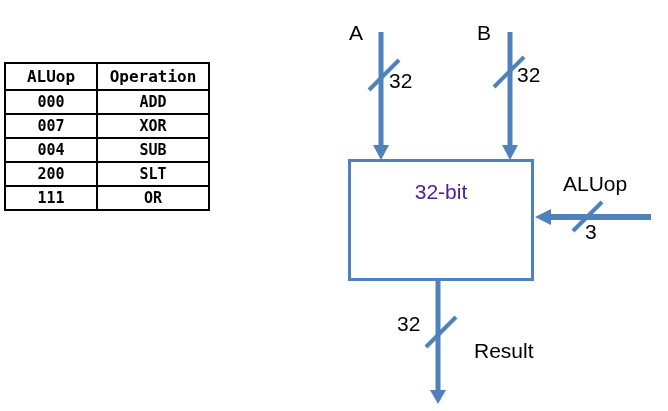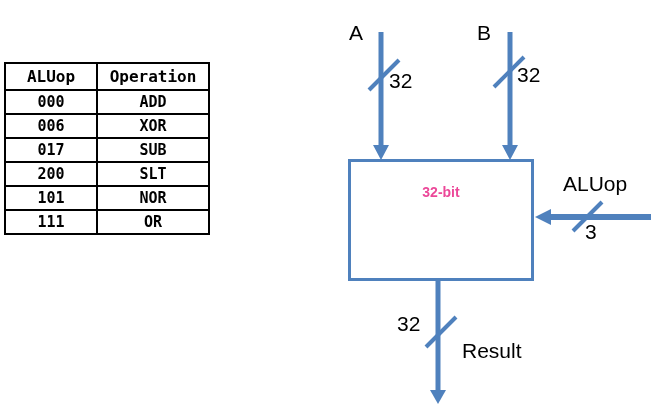--- a/index.html
+++ b/index.html
@@ -61,40 +61,40 @@
     width: 186px;
     height: 122px;
     border: 3px solid #4F81BD;
     box-sizing: border-box;
     background: #ffffff;
     text-align: center;
     padding-top: 11px;
   }
   .alu-box .box-line {
     display: block;
-    font-size: 14px;
-    font-weight: bold;
+    font-size: 21px;
+    font-weight: normal;
     line-height: 38px;
-    color: #ec4899;
+    color: #4c1d95;
   }
   .diagram-label {
     position: absolute;
     font-size: 21px;
     line-height: 22px;
     color: #000000;
     white-space: nowrap;
   }
   .lbl-a      { left: 349px; top: 22px; }
   .lbl-b      { left: 477px; top: 22px; }
   .bus-a      { left: 389px; top: 70px; }
   .bus-b      { left: 517px; top: 64px; }
   .lbl-aluop  { left: 563px; top: 173px; }
   .bus-aluop  { left: 585px; top: 221px; }
   .bus-result { left: 397px; top: 313px; }
-  .lbl-result { left: 462px; top: 340px; }
+  .lbl-result { left: 474px; top: 340px; }
 </style>
 </head>
 <body>
 
 <div class="stage">
 
   <table class="aluop-table">
     <colgroup>
       <col class="col-code">
       <col class="col-op">
@@ -104,34 +104,30 @@
         <th>ALUop</th>
         <th>Operation</th>
       </tr>
     </thead>
     <tbody>
       <tr>
         <td>000</td>
         <td>ADD</td>
       </tr>
       <tr>
-        <td>006</td>
+        <td>007</td>
         <td>XOR</td>
       </tr>
       <tr>
-        <td>017</td>
+        <td>004</td>
         <td>SUB</td>
       </tr>
       <tr>
         <td>200</td>
         <td>SLT</td>
-      </tr>
-      <tr>
-        <td>101</td>
-        <td>NOR</td>
       </tr>
       <tr>
         <td>111</td>
         <td>OR</td>
       </tr>
     </tbody>
   </table>
 
   <svg class="wires" viewBox="0 0 668 411">
     <g stroke="#4F81BD" fill="#4F81BD">

